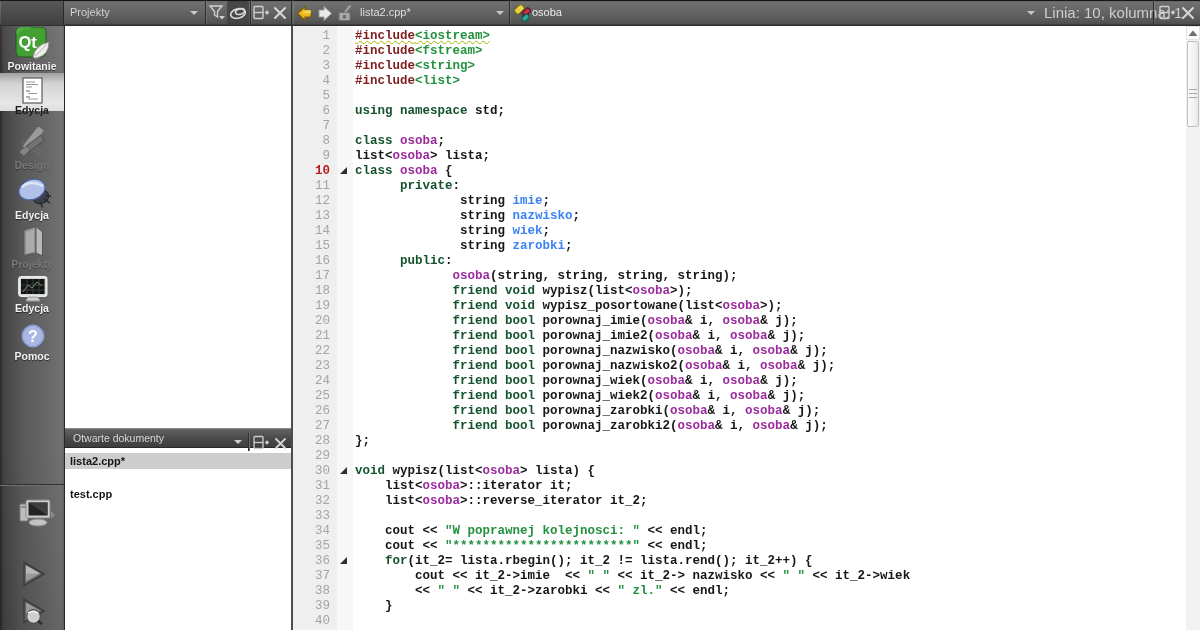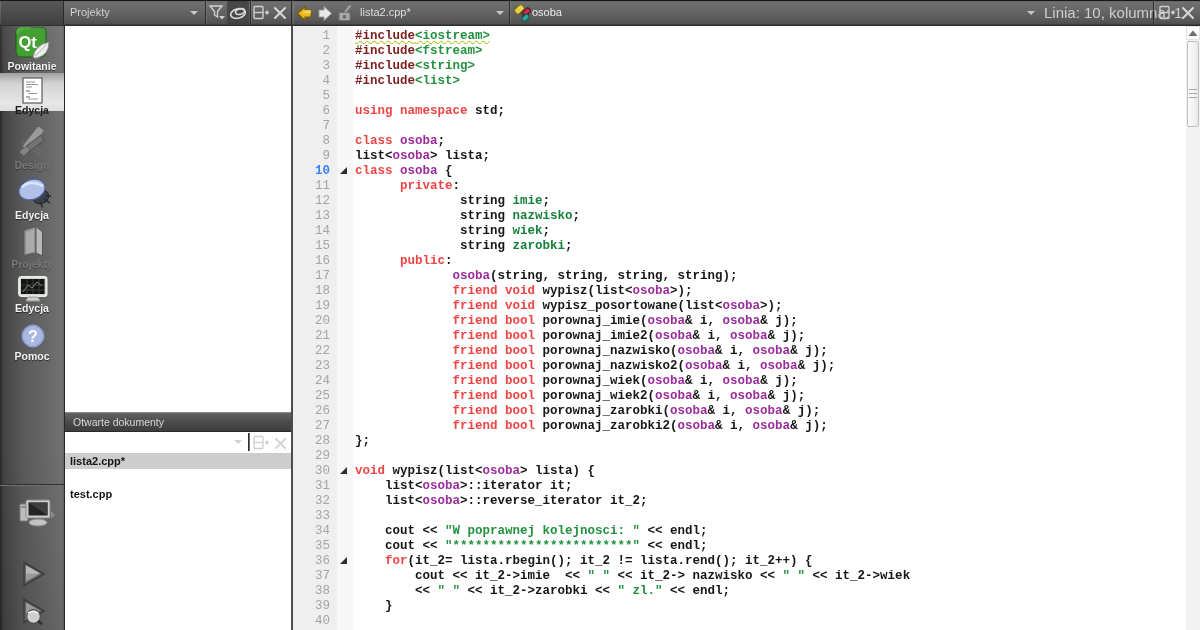--- a/index.html
+++ b/index.html
@@ -23,41 +23,41 @@
   border-right:1px solid #282828}
 .mlabel{position:absolute;width:64px;text-align:center;font-size:10.5px;font-weight:bold;
   color:#f2f2f2;text-shadow:0 1px 1px rgba(0,0,0,.6)}
 .mlabel.dis{color:#787878;text-shadow:0 1px 1px rgba(0,0,0,.35)}
 #selmode{position:absolute;left:0;top:73px;width:64px;height:38px;
   background:linear-gradient(#9f9f9f,#d4d4d4 28%,#e6e6e6 80%,#dedede)}
 #selmode .mlabel{color:#1c1c1c;text-shadow:none}
 
 #lpanel{position:absolute;left:65px;top:26px;width:226px;height:604px;background:#fff}
 #vsplit{position:absolute;left:291px;top:26px;width:2px;height:604px;background:#4d4d4d}
-#odhead{position:absolute;left:65px;top:412px;width:226px;height:20px;
+#odhead{position:absolute;left:65px;top:428px;width:226px;height:20px;
   background:linear-gradient(#636363,#4a4a4a 50%,#3e3e3e);
   border-top:1px solid #8b8b8b;border-bottom:1px solid #2a2a2a}
 #odhead .t{position:absolute;left:8px;top:0;height:19px;line-height:19px;font-size:10.5px;color:#d8d8d8}
 .drow{position:absolute;left:65px;width:226px;height:16px;font-size:11px;font-weight:bold;color:#151515;
   line-height:16px;padding-left:5px}
 
 #editor{position:absolute;left:293px;top:26px;width:893px;height:604px;background:#fff}
 #gutter{position:absolute;left:293px;top:26px;width:44px;height:604px;background:#efefef}
 #fmargin{position:absolute;left:337px;top:26px;width:16px;height:604px;background:#f7f7f7}
 pre{font-family:"Liberation Mono",monospace;font-size:12.5px;line-height:15px;font-weight:bold}
 #lnums{position:absolute;left:293px;top:28.5px;width:37px;text-align:right;color:#a5a5a5;font-weight:normal}
-#lnums .cur{color:#3b82f6;font-weight:bold}
+#lnums .cur{color:#b91c1c;font-weight:bold}
 #code{position:absolute;left:355px;top:28.5px;color:#161616}
 .pl{color:#161616}
 .pp{color:#7f1d1d}
 .inc{color:#23913f}
 .st{color:#23913f}
-.kw{color:#ef4444}
+.kw{color:#14532d}
 .ty{color:#9b2a9d}
-.fl{color:#15803d}
+.fl{color:#3b82f6}
 .wv{text-decoration:underline;text-decoration-style:wavy;text-decoration-color:#a8b400;
   text-decoration-thickness:1px;text-underline-offset:1px}
 .fold{position:absolute;width:0;height:0;border-left:7px solid transparent;border-bottom:7px solid #2e2e2e}
 
 #sbtrack{position:absolute;left:1186px;top:26px;width:14px;height:604px;background:#f2f2f2}
 #sbup{position:absolute;left:1186px;top:26px;width:14px;height:14px;background:#fbfbfb;
   border:1px solid #e3e3e3}
 #sbthumb{position:absolute;left:1187px;top:41px;width:12px;height:86px;
   background:linear-gradient(90deg,#fdfdfd,#e8e8e8);border:1px solid #bfbfbf;border-radius:2px}
 .grip{position:absolute;left:1189px;width:8px;height:1px;background:#a8a8a8}

